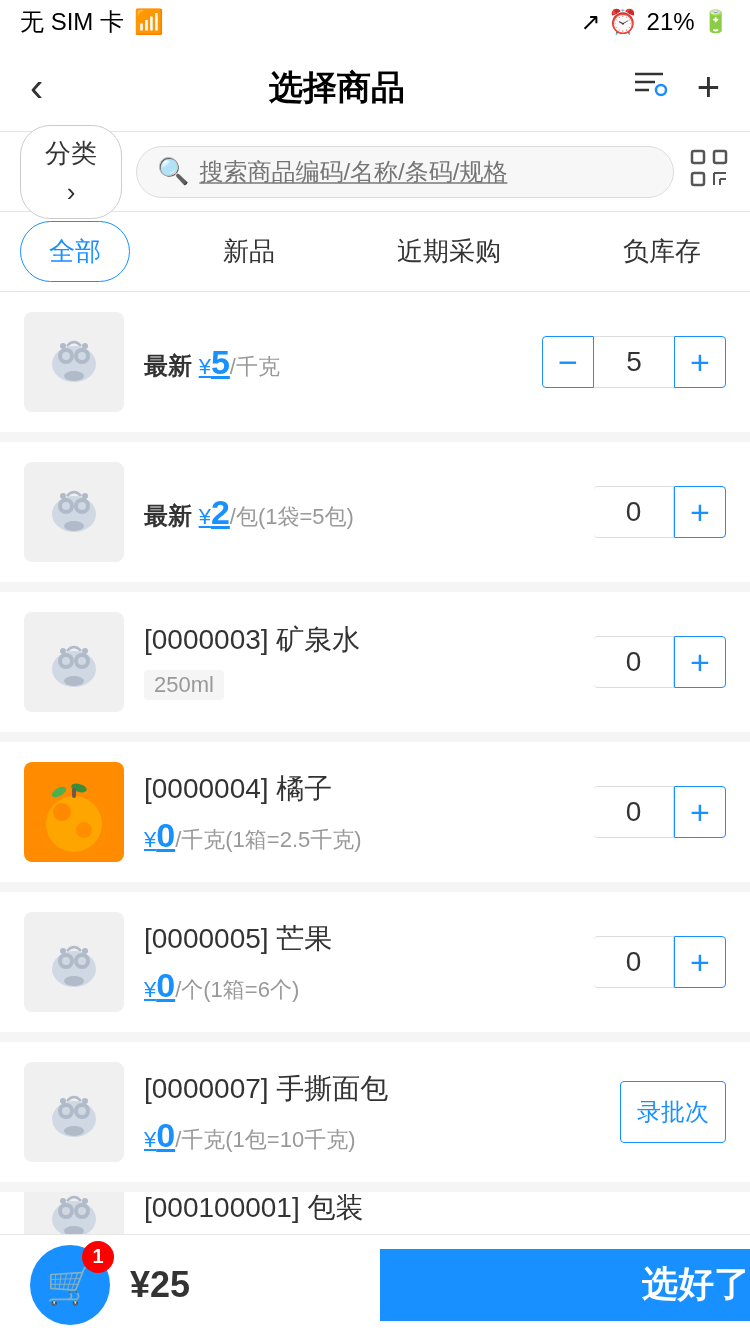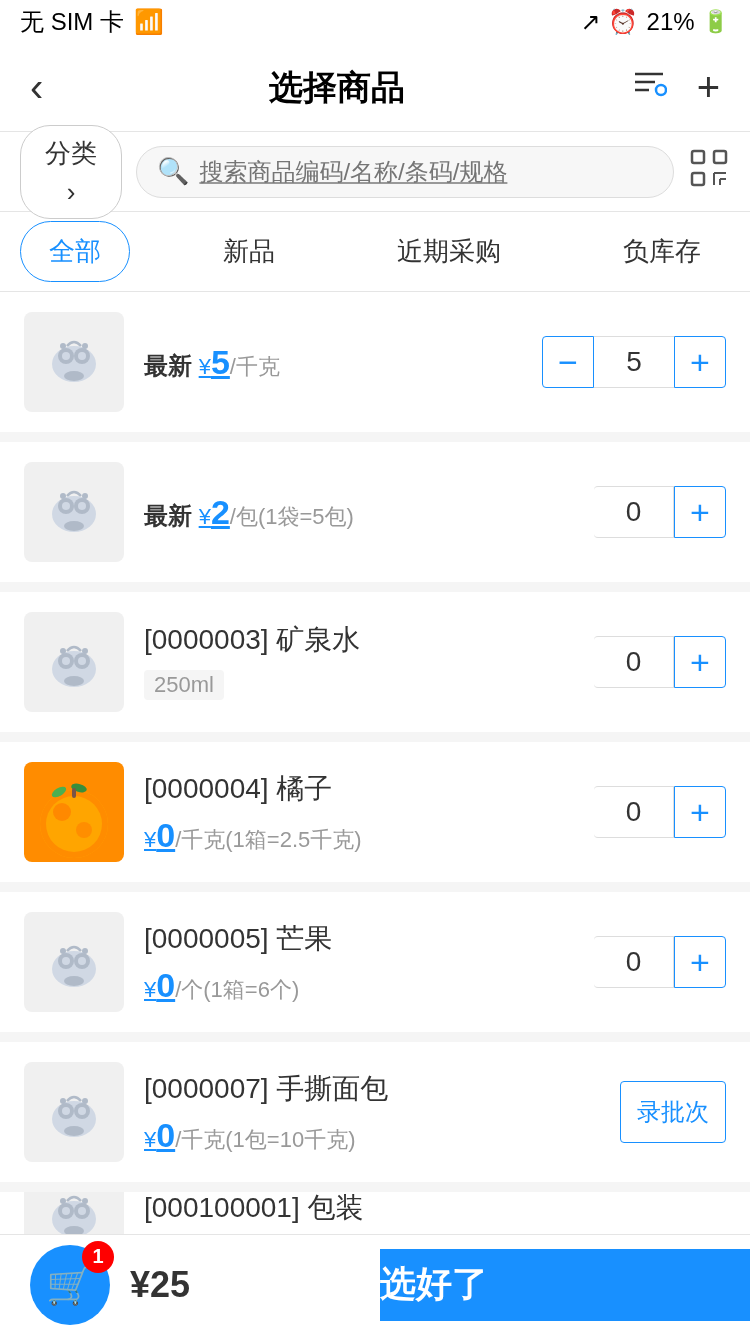--- a/index.html
+++ b/index.html
@@ -297,21 +297,21 @@
       flex: 1;
       height: 72px;
       background: #1890ff;
       color: #fff;
       font-size: 36px;
       font-weight: 600;
       border: none;
       cursor: pointer;
       display: flex;
       align-items: center;
-      justify-content: flex-start;
+      justify-content: flex-end;
     }
 
     
     .orange-img {
       width: 100px;
       height: 100px;
       border-radius: 8px;
       overflow: hidden;
       flex-shrink: 0;
       background: #ff8c00;

